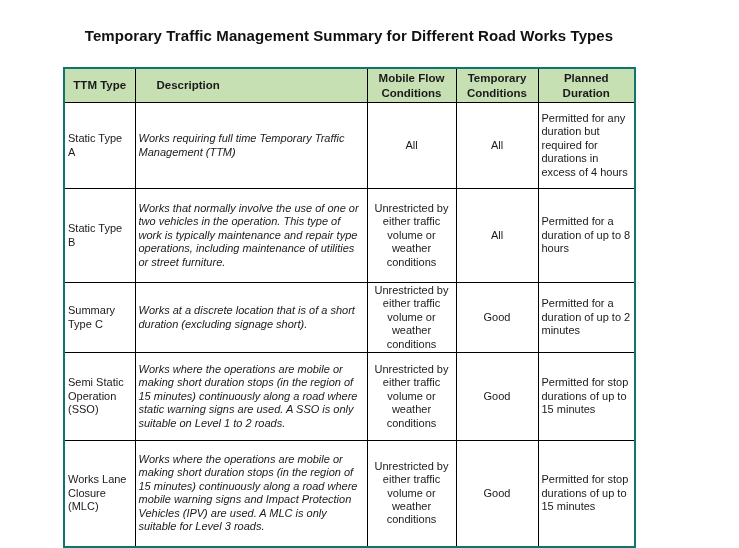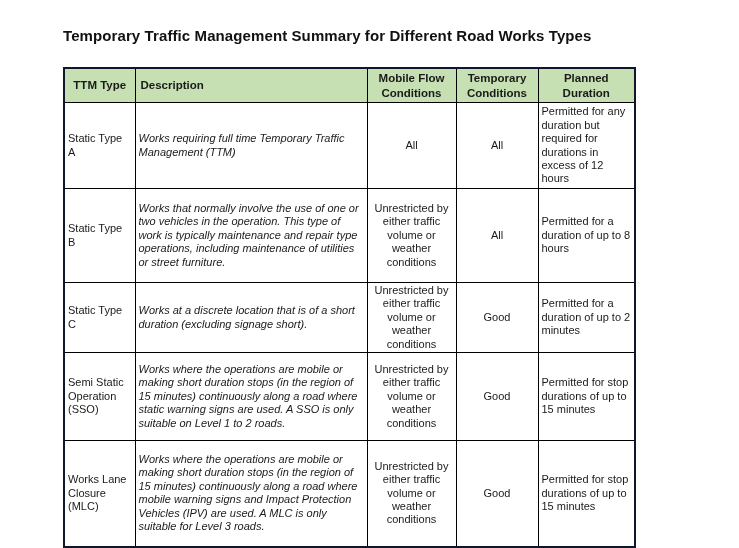--- a/index.html
+++ b/index.html
@@ -16,53 +16,54 @@
     position: relative;
     width: 739px;
     height: 548px;
     background: #ffffff;
   }
   .doc-title {
     position: absolute;
     left: 63px;
     top: 27px;
     width: 572px;
+    text-align: center;
     font-size: 15px;
     font-weight: bold;
     color: #111111;
     letter-spacing: 0.1px;
   }
   table.ttm-table {
     position: absolute;
     left: 63px;
     top: 67px;
     border-collapse: collapse;
     table-layout: fixed;
     width: 571px;
-    border: 2px solid #0f172a;
+    border: 2px solid #0f766e;
     font-size: 11px;
     line-height: 1.22;
   }
   table.ttm-table th,
   table.ttm-table td {
     border: 1px solid #000000;
     vertical-align: middle;
     padding: 1px 3px;
     overflow: hidden;
   }
   thead th {
     background: #c6e0b4;
     font-weight: bold;
     font-size: 11.5px;
     text-align: center;
     height: 31px;
   }
   thead th.left {
     text-align: left;
-    padding-left: 5px;
+    padding-left: 21px;
   }
   td.type-cell {
     text-align: left;
   }
   td.desc-cell {
     text-align: left;
     padding-left: 5px;
     padding-right: 4px;
     font-style: italic;
   }
@@ -106,31 +107,31 @@
         <th>Temporary Conditions</th>
         <th>Planned Duration</th>
       </tr>
     </thead>
     <tbody>
       <tr class="row-a">
         <td class="type-cell">Static Type A</td>
         <td class="desc-cell">Works requiring full time Temporary Traffic Management (TTM)</td>
         <td class="flow-cell">All</td>
         <td class="vis-cell">All</td>
-        <td class="dur-cell">Permitted for any duration but required for durations in excess of 12 hours</td>
+        <td class="dur-cell">Permitted for any duration but required for durations in excess of 4 hours</td>
       </tr>
       <tr class="row-b">
         <td class="type-cell">Static Type B</td>
         <td class="desc-cell">Works that normally involve the use of one or two vehicles in the operation. This type of work is typically maintenance and repair type operations, including maintenance of utilities or street furniture.</td>
         <td class="flow-cell">Unrestricted by either traffic volume or weather conditions</td>
         <td class="vis-cell">All</td>
         <td class="dur-cell">Permitted for a duration of up to 8 hours</td>
       </tr>
       <tr class="row-c">
-        <td class="type-cell">Static Type C</td>
+        <td class="type-cell">Summary Type C</td>
         <td class="desc-cell">Works at a discrete location that is of a short duration (excluding signage short).</td>
         <td class="flow-cell">Unrestricted by either traffic volume or weather conditions</td>
         <td class="vis-cell">Good</td>
         <td class="dur-cell">Permitted for a duration of up to 2 minutes</td>
       </tr>
       <tr class="row-sso">
         <td class="type-cell">Semi Static Operation (SSO)</td>
         <td class="desc-cell">Works where the operations are mobile or making short duration stops (in the region of 15 minutes) continuously along a road where static warning signs are used. A SSO is only suitable on Level 1 to 2 roads.</td>
         <td class="flow-cell">Unrestricted by either traffic volume or weather conditions</td>
         <td class="vis-cell">Good</td>

